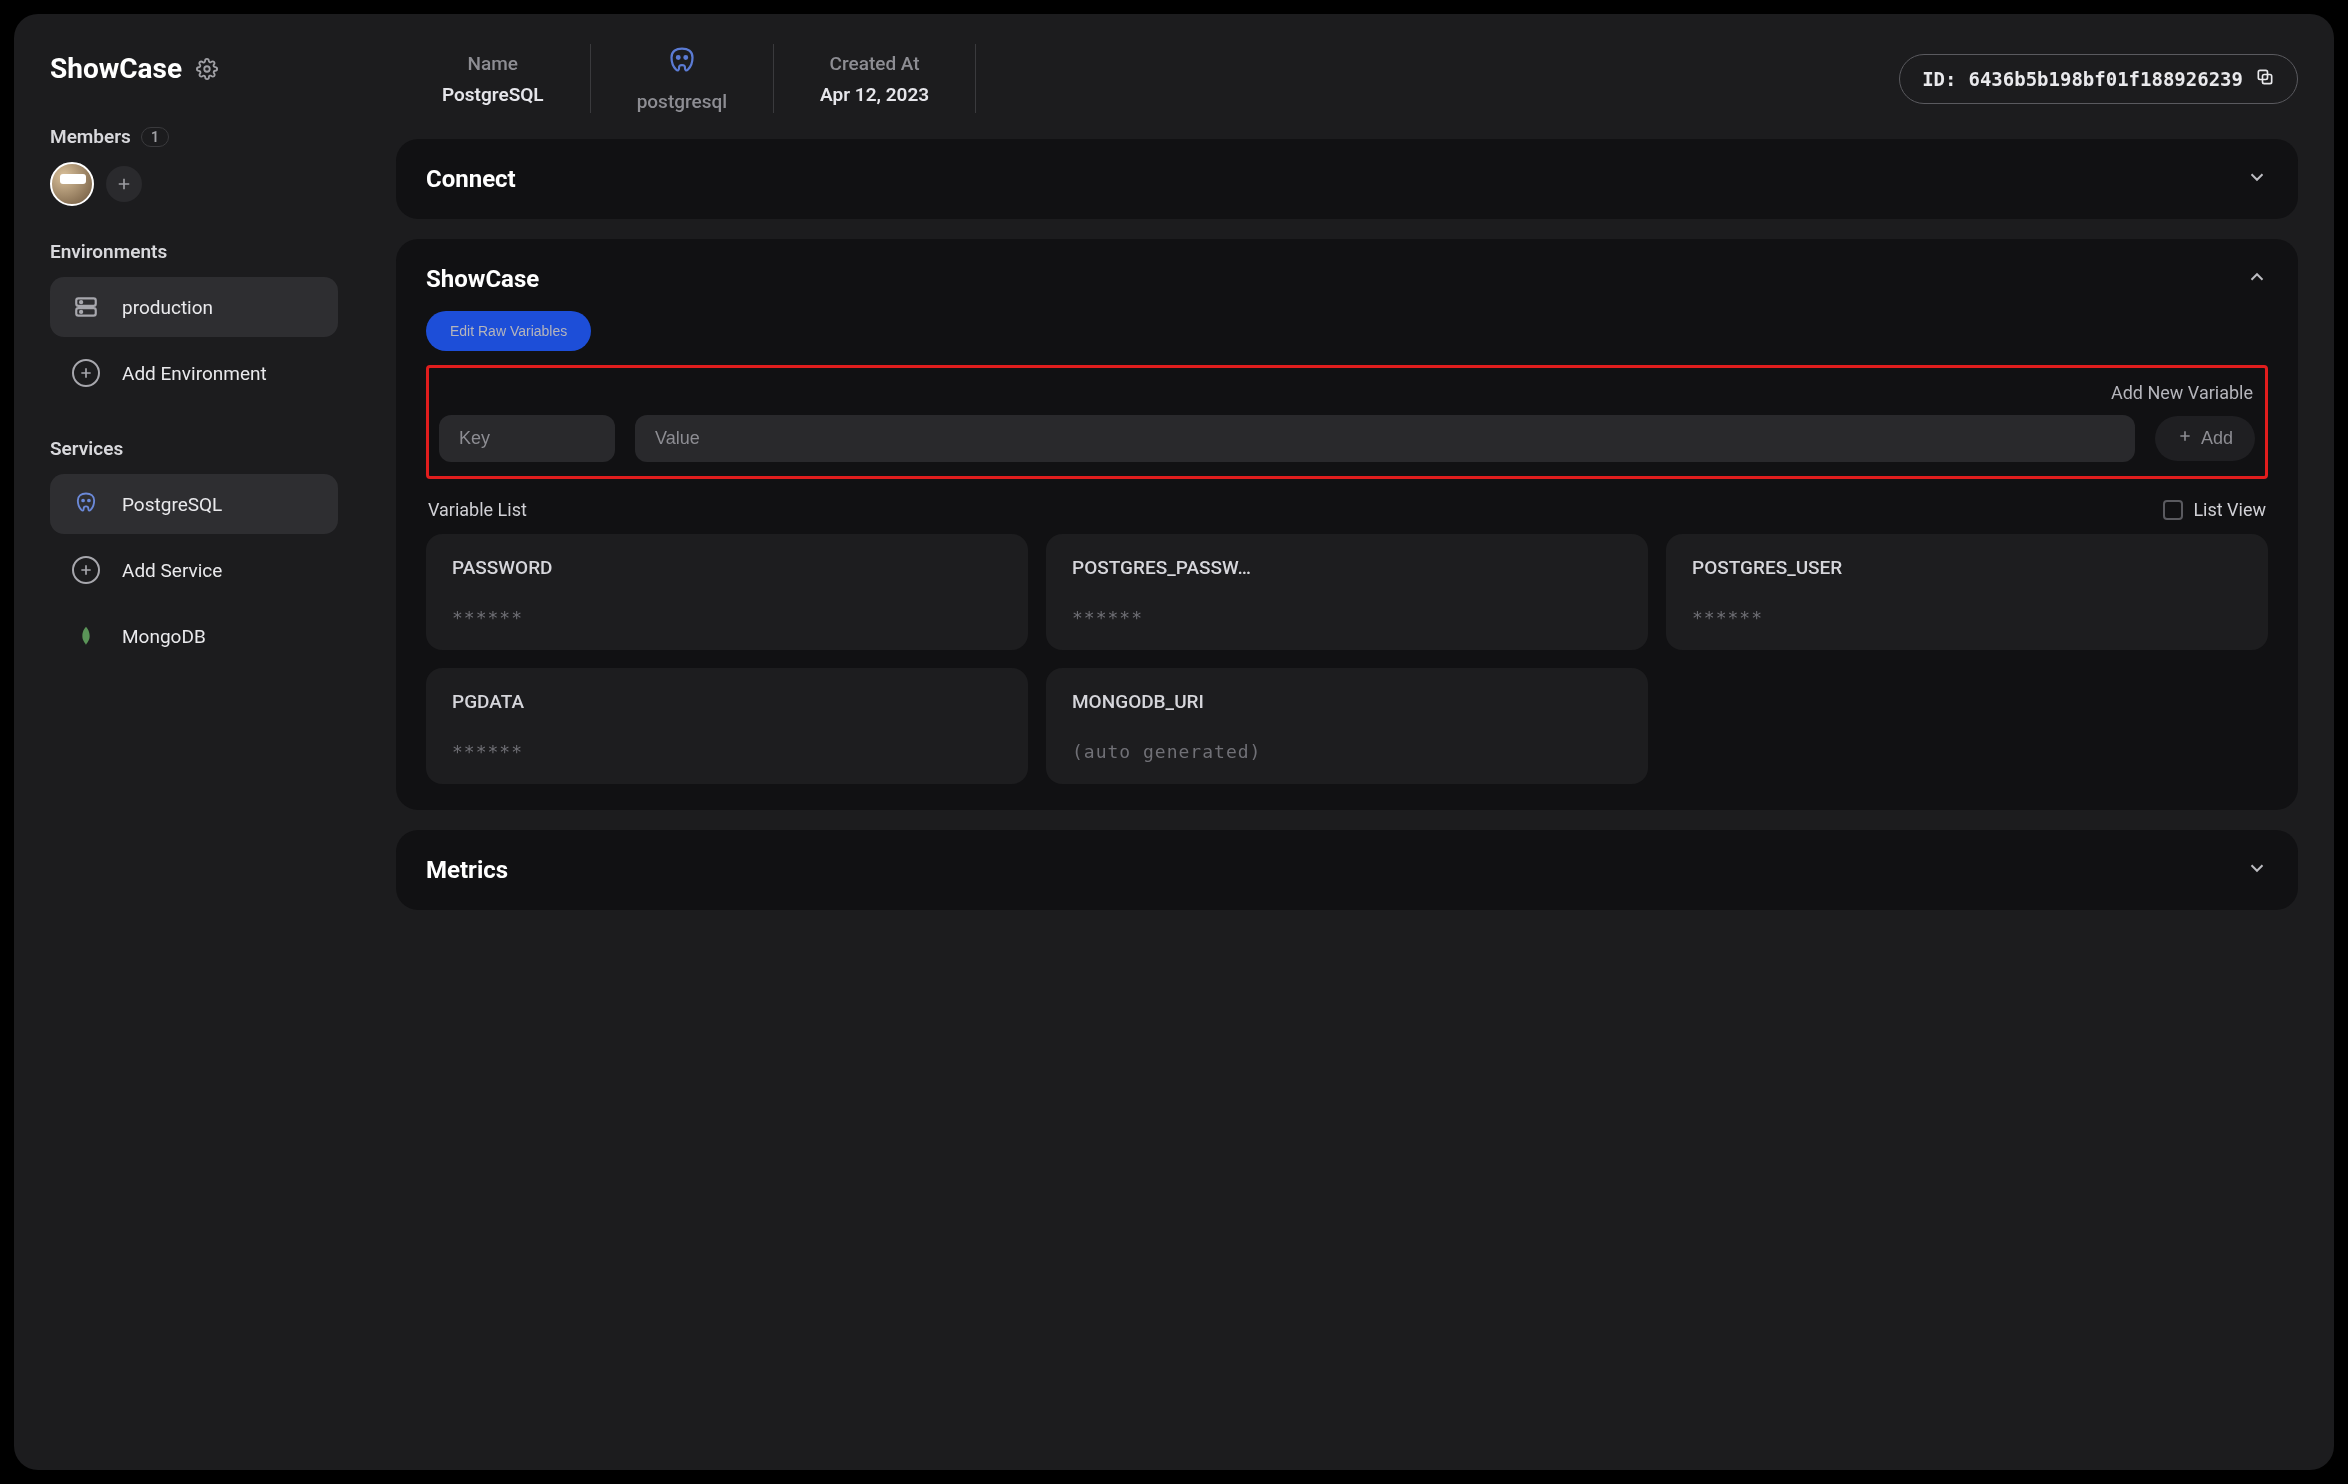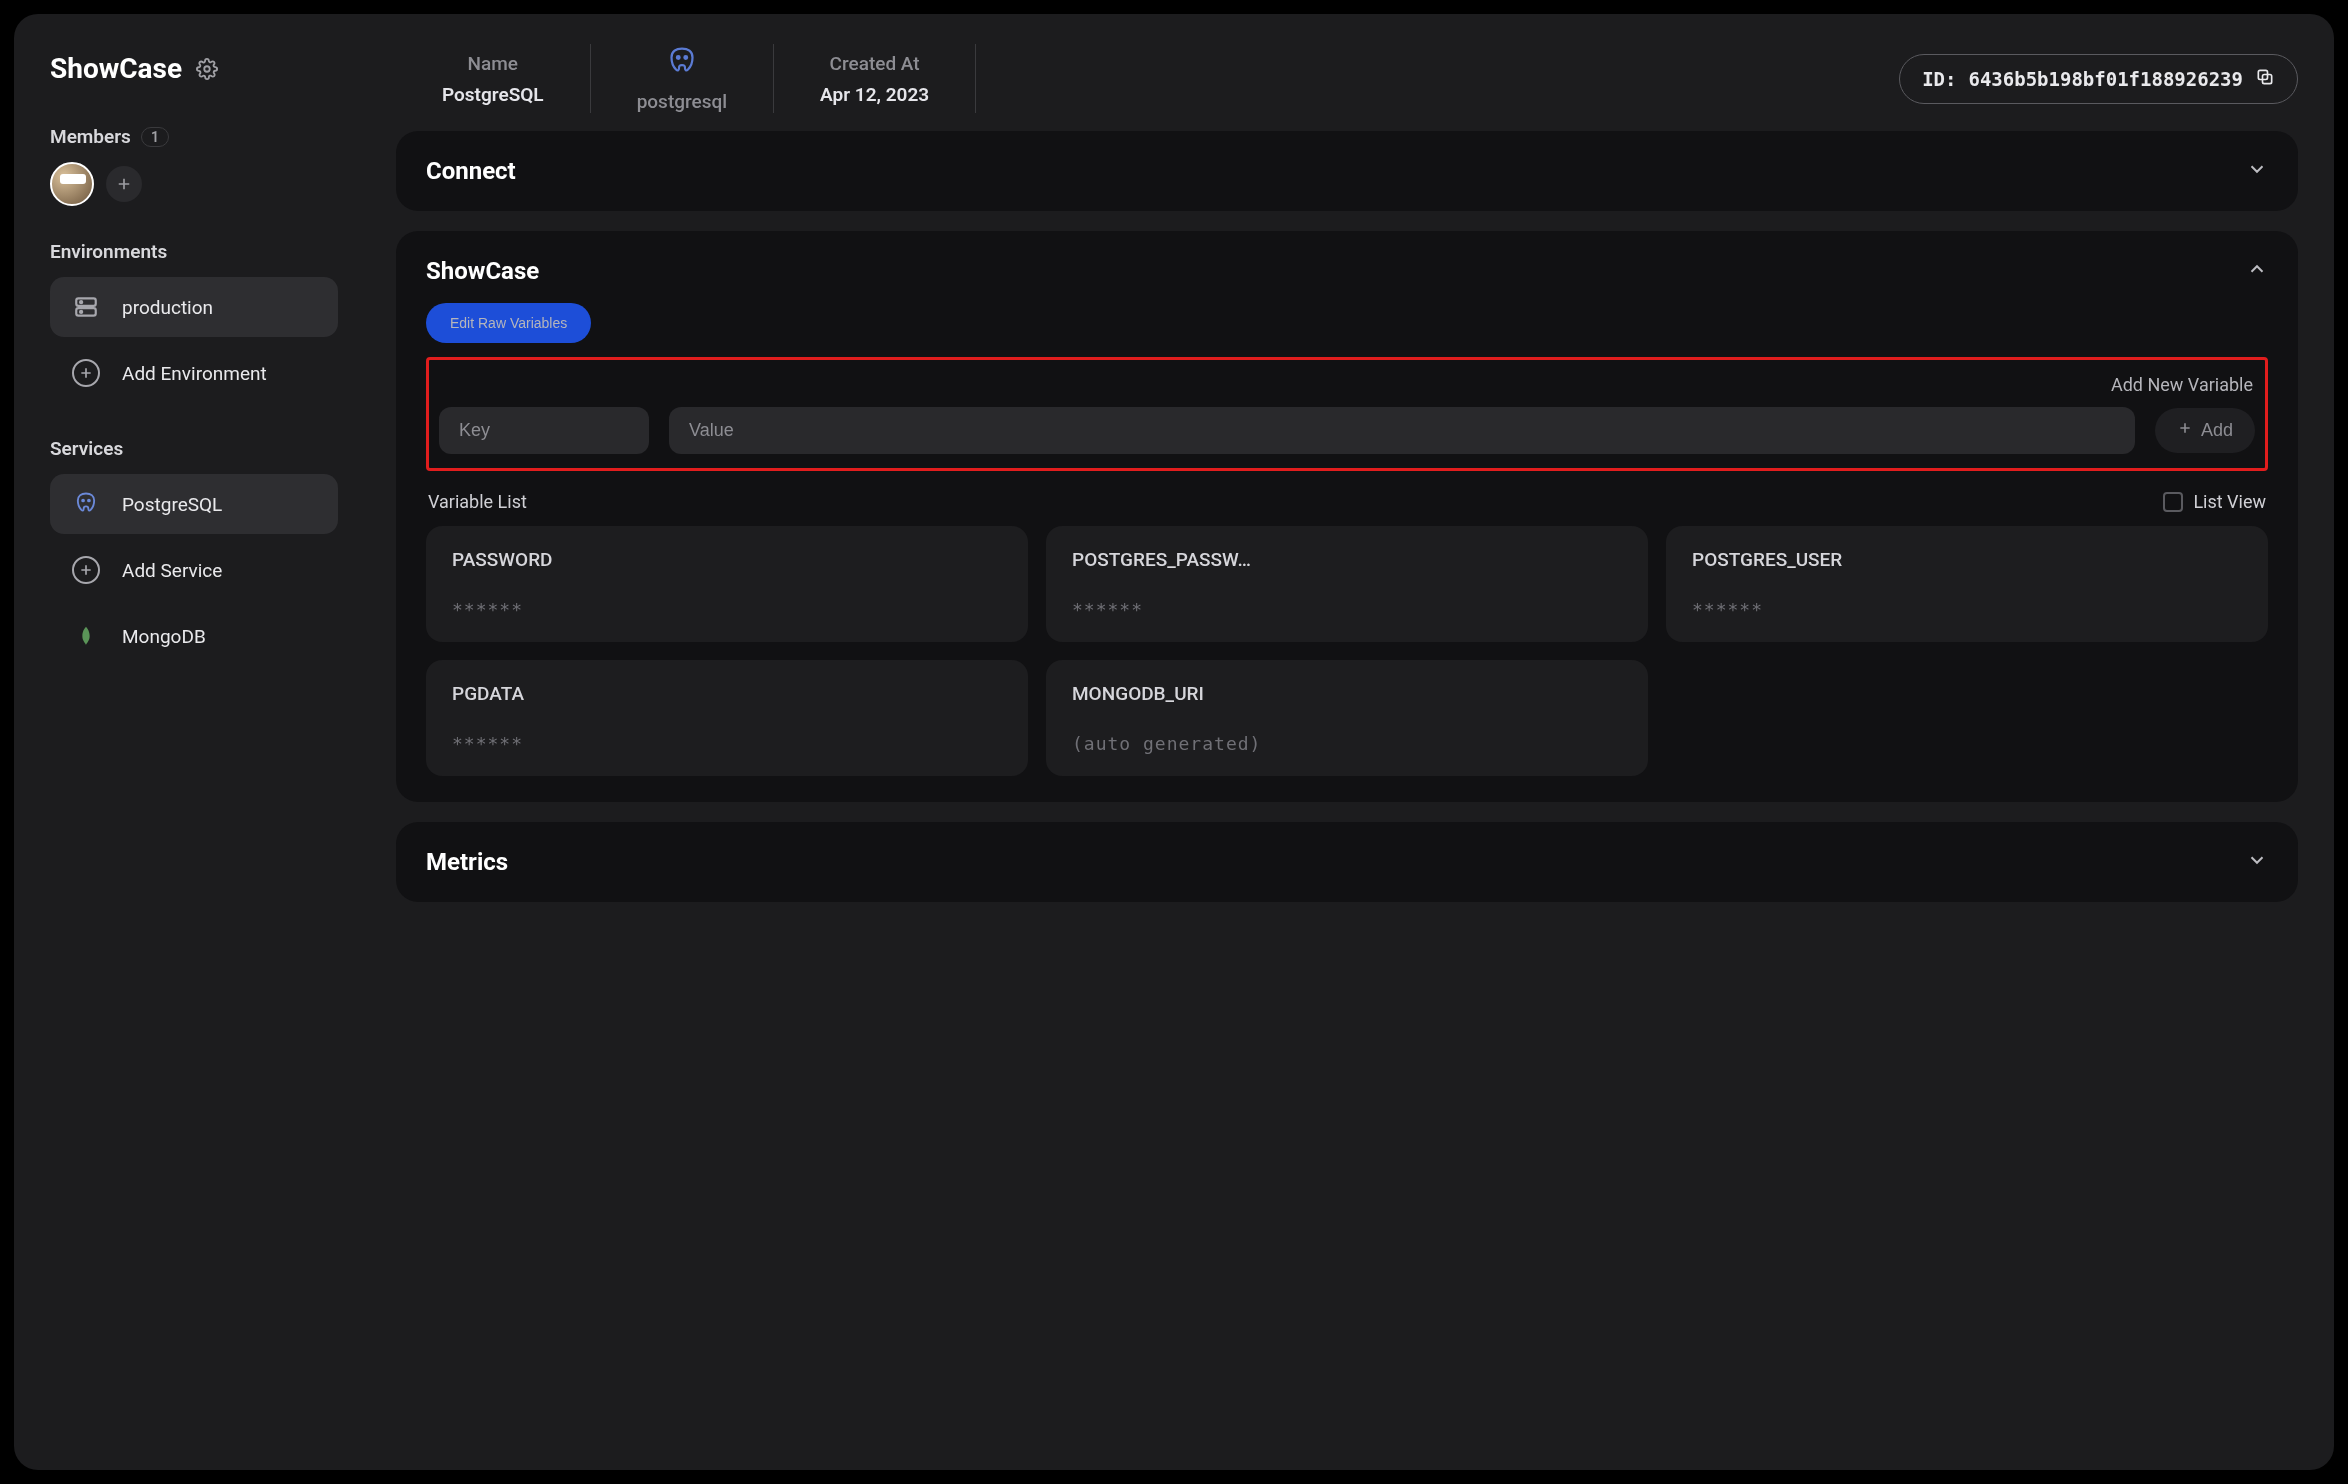--- a/index.html
+++ b/index.html
@@ -65,21 +65,21 @@
     width:28px; height:28px; border-radius:50%; border:2px solid #a7a7ad;
     display:flex; align-items:center; justify-content:center; font-size:18px; color:#a7a7ad;
   }
   .services .nav-item + .nav-item,
   .envs .nav-item + .nav-item { margin-top:6px; }
 
   
   .main { flex:1; display:flex; flex-direction:column; padding: 30px 16px 0 30px; overflow:hidden; }
   .header-row {
     display:flex; align-items:stretch; gap:0;
-    margin-bottom:18px; padding-right:20px;
+    margin-bottom:26px; padding-right:20px;
   }
   .meta-col {
     display:flex; flex-direction:column; align-items:center; justify-content:center;
     padding: 0 46px;
   }
   .meta-label { font-size:19px; color:#8d8d93; margin-bottom:8px; font-weight:500;}
   .meta-value { font-size:19px; color:#e5e5ea; font-weight:600; }
   .divider { width:1px; background:#3a3a3d; }
   .logo-col { display:flex; align-items:center; justify-content:center; padding:0 46px;}
   .pg-logo { color:#5b7bd4; }
@@ -119,21 +119,21 @@
     margin-top:14px; padding: 8px 10px 14px 10px;
   }
   .sub-label { font-size:18px; color:#b5b5bb; margin:6px 2px 12px 2px;text-align:right; }
 
   .input-row { display:flex; align-items:center; gap:20px; }
   .txt {
     background:#29292c; border:none; border-radius:12px;
     padding:13px 20px; font-size:18px; color:#e5e5ea;
   }
   .txt::placeholder{ color:#8d8d93; }
-  .txt.key { width:210px; }
+  .txt.key { width:176px; }
   .txt.val { flex:1; }
   .add-btn {
     display:flex; align-items:center; gap:8px;
     background:#1f1f22; color:#8d8d93;
     border:none; border-radius:999px; padding:12px 22px; font-size:18px; cursor:pointer;
   }
 
   .list-head { display:flex; align-items:center; justify-content:space-between; margin:20px 2px 14px 2px;}
   .list-title { font-size:18px; color:#d0d0d5; }
   .list-toggle { display:flex; align-items:center; gap:10px; color:#d0d0d5; font-size:18px;}

